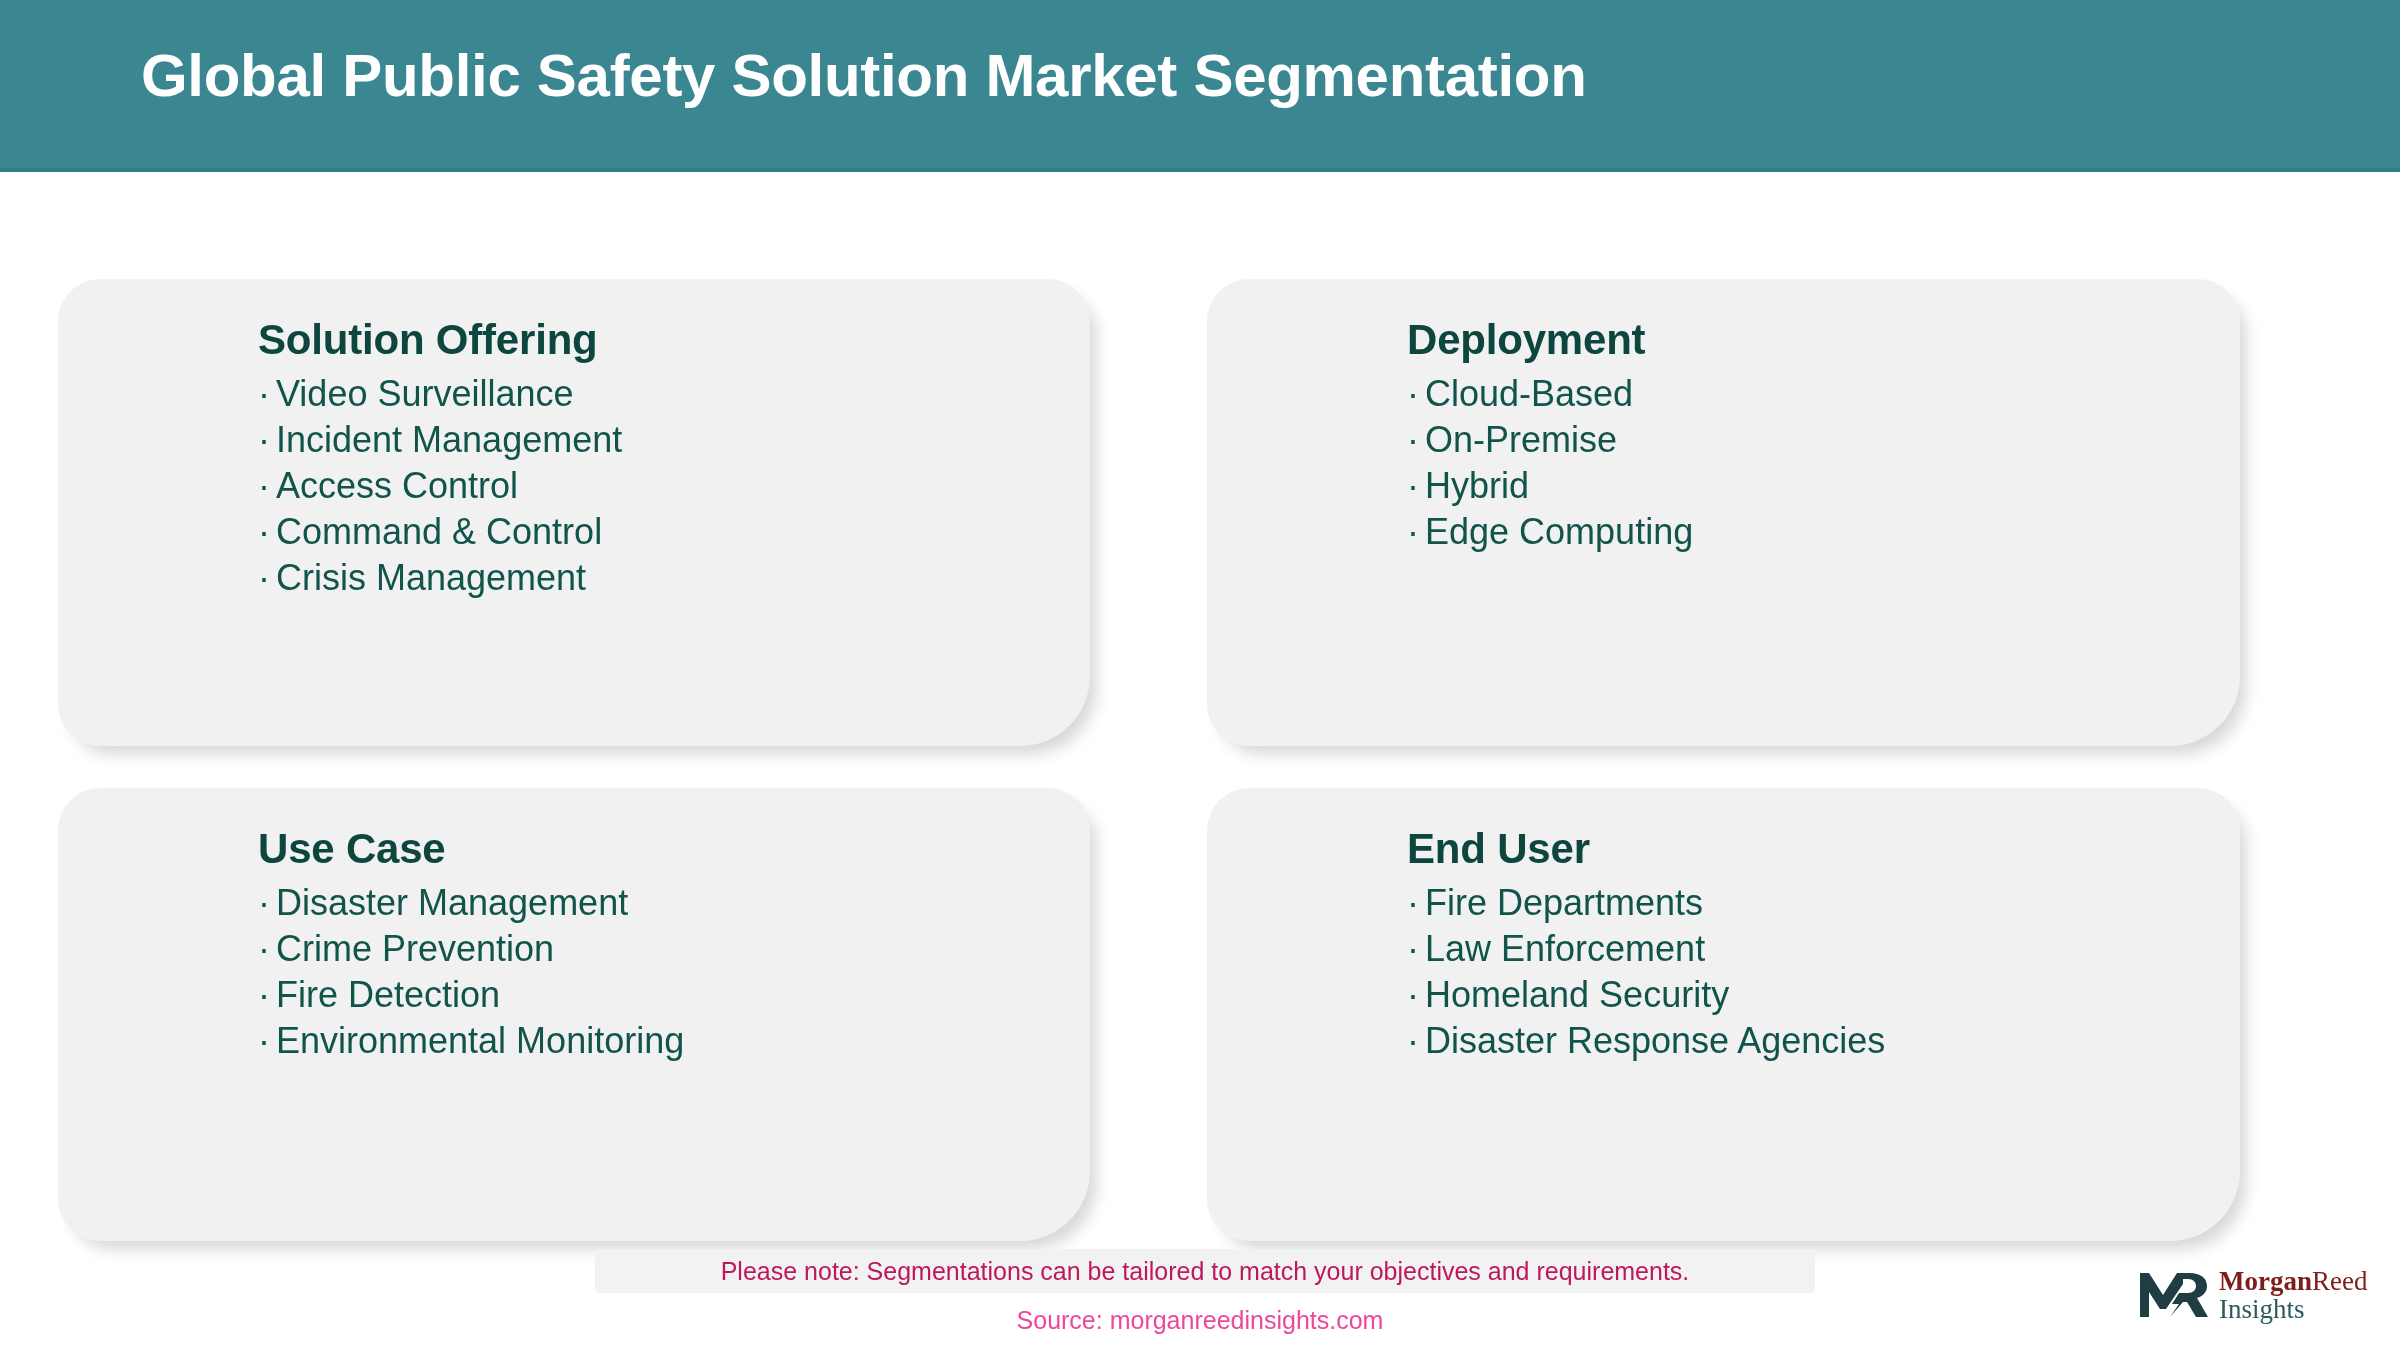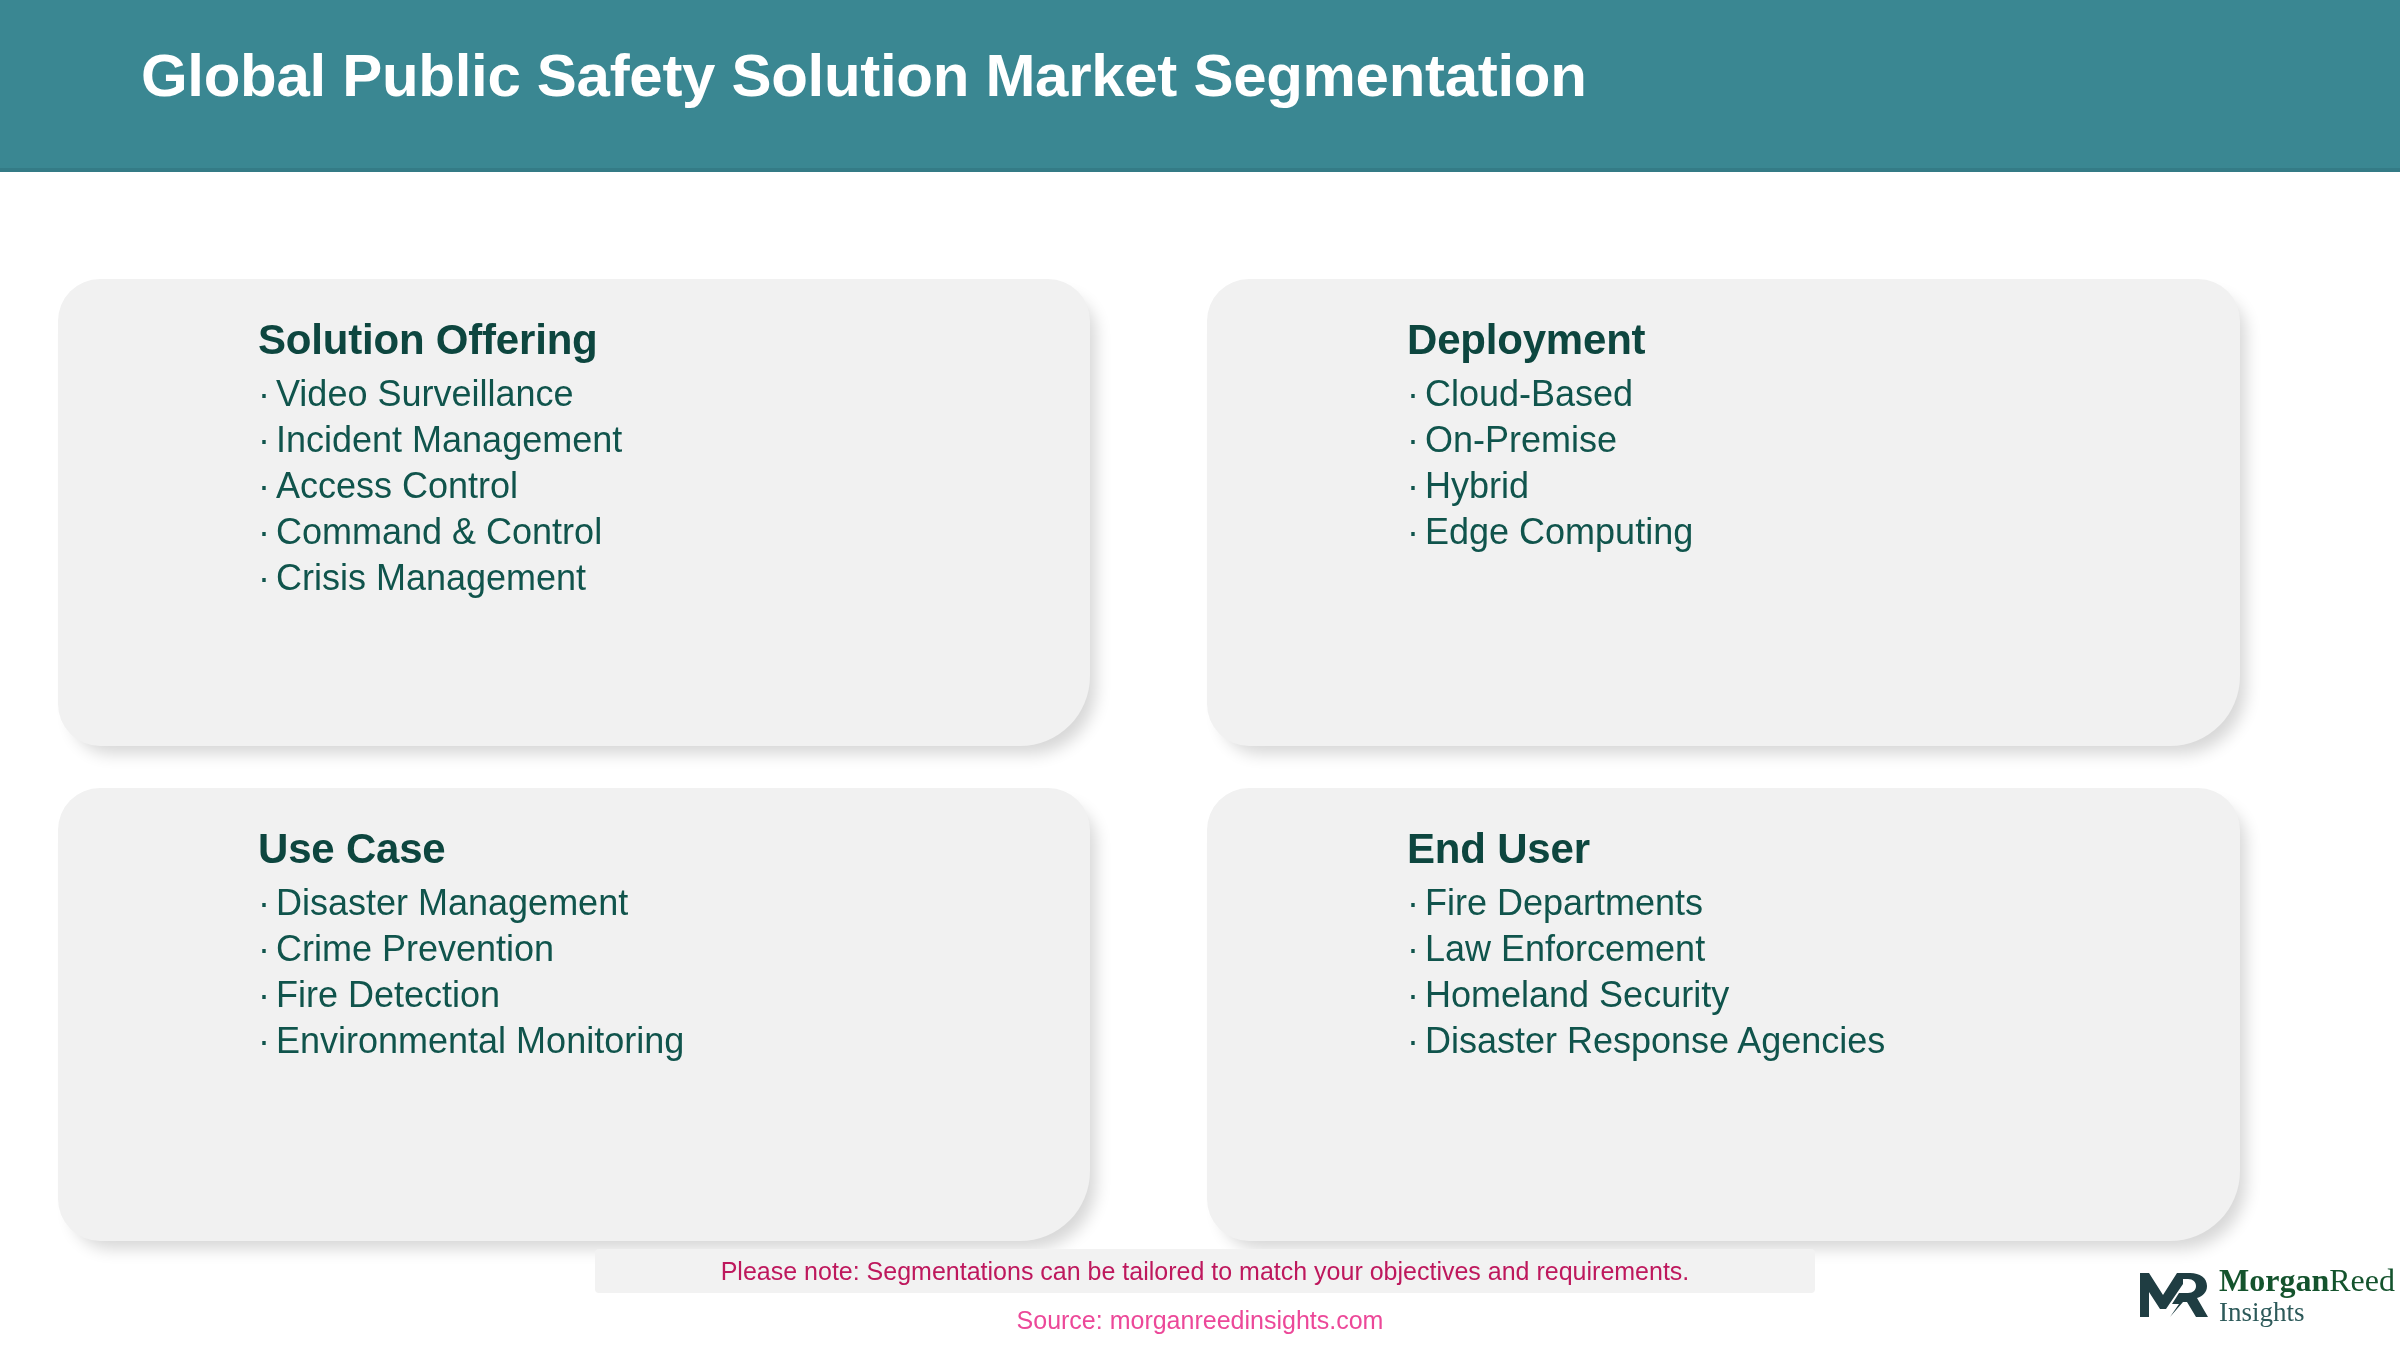--- a/index.html
+++ b/index.html
@@ -156,22 +156,22 @@
     margin-right: 9px;
   }
   #logo-wordmark {
     display: flex;
     flex-direction: column;
     justify-content: center;
     line-height: 1.04;
   }
   .logo-line-1 {
     font-family: "Liberation Serif", serif;
-    font-size: 32px;
-    color: #14532d;
+    font-size: 27px;
+    color: #7f1d1d;
     white-space: nowrap;
   }
   .logo-line-1 .lw-bold { font-weight: bold; }
   .logo-line-2 {
     font-family: "Liberation Serif", serif;
     font-size: 27px;
     color: #2d5a5a;
     white-space: nowrap;
   }
 </style>

